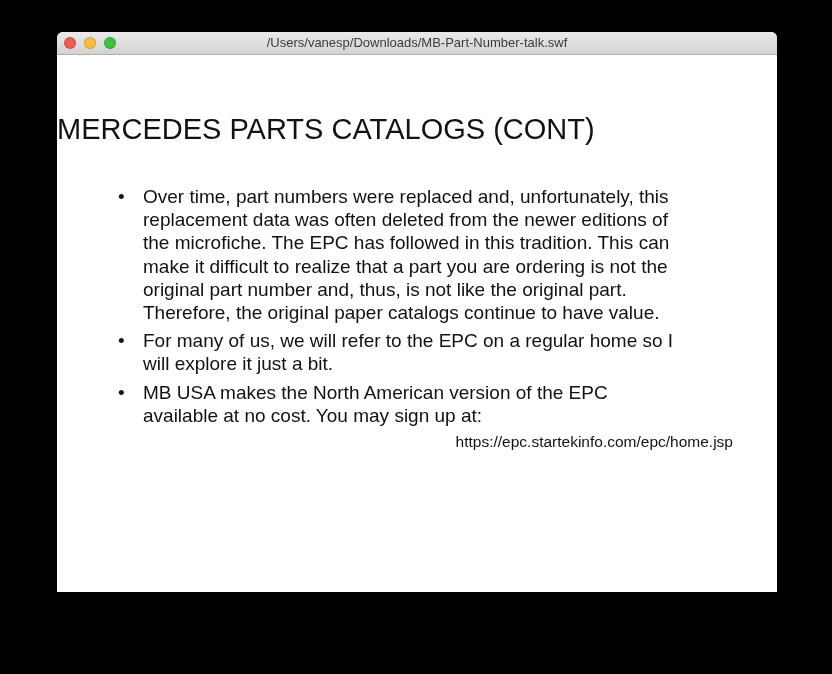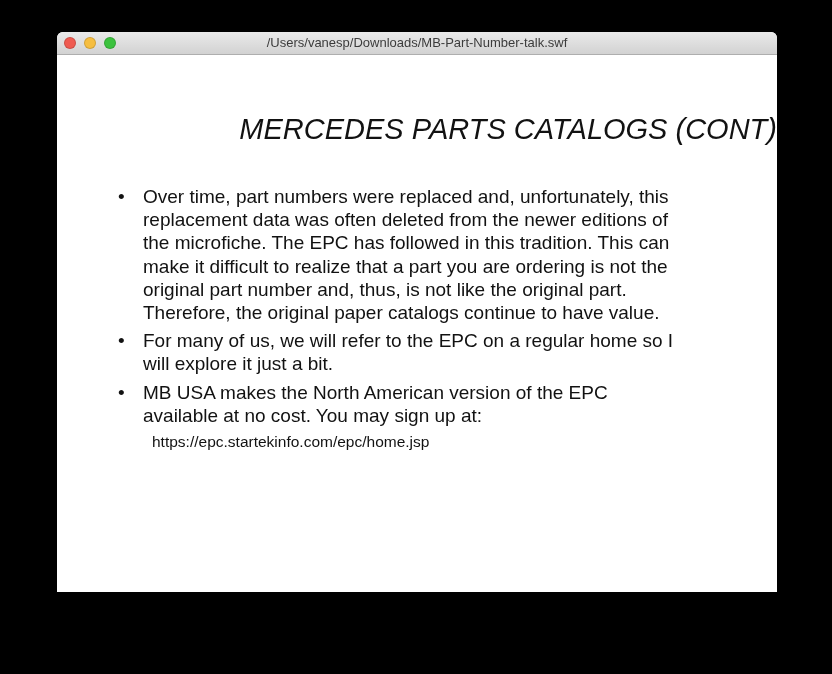--- a/index.html
+++ b/index.html
@@ -64,27 +64,26 @@
   }
   .slide {
     position: relative;
     height: 537px;
     background: #ffffff;
     color: #111111;
   }
   .slide-title {
     margin: 0;
     padding-top: 57px;
-    text-align: right;
+    text-align: left;
     font-size: 29px;
     line-height: 35px;
     font-weight: normal;
     letter-spacing: 0;
     color: #121212;
-    font-style: italic;
   }
   .bullets {
     margin: 38px 44px 0 86px;
     font-size: 19px;
     line-height: 23.2px;
     color: #121212;
   }
   .bullet {
     position: relative;
     margin: 0 0 5px 0;
@@ -97,20 +96,21 @@
   .bullet .btext {
     display: block;
     white-space: pre-line;
   }
   .url {
     margin: 5px 0 0 9px;
     font-size: 15.5px;
     line-height: 19px;
     color: #121212;
     white-space: nowrap;
+    text-align: right;
   }
 </style>
 </head>
 <body>
 
 <div class="stage">
   <div class="window">
 
     <div class="titlebar">
       <div class="traffic-lights">

